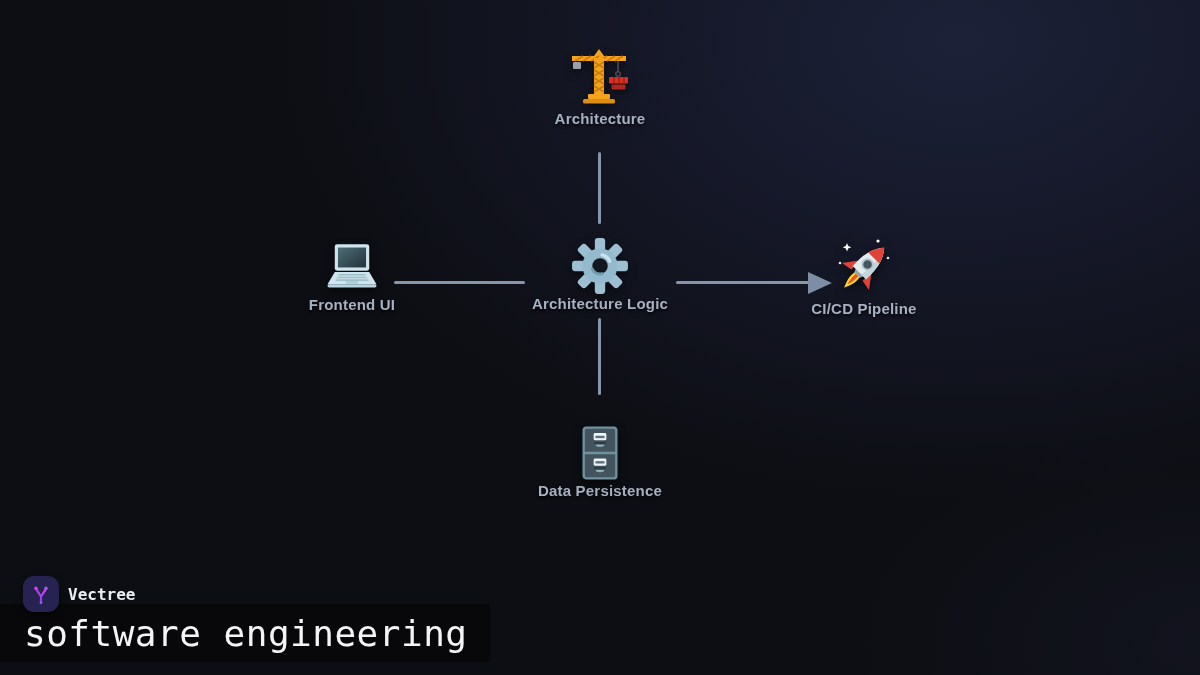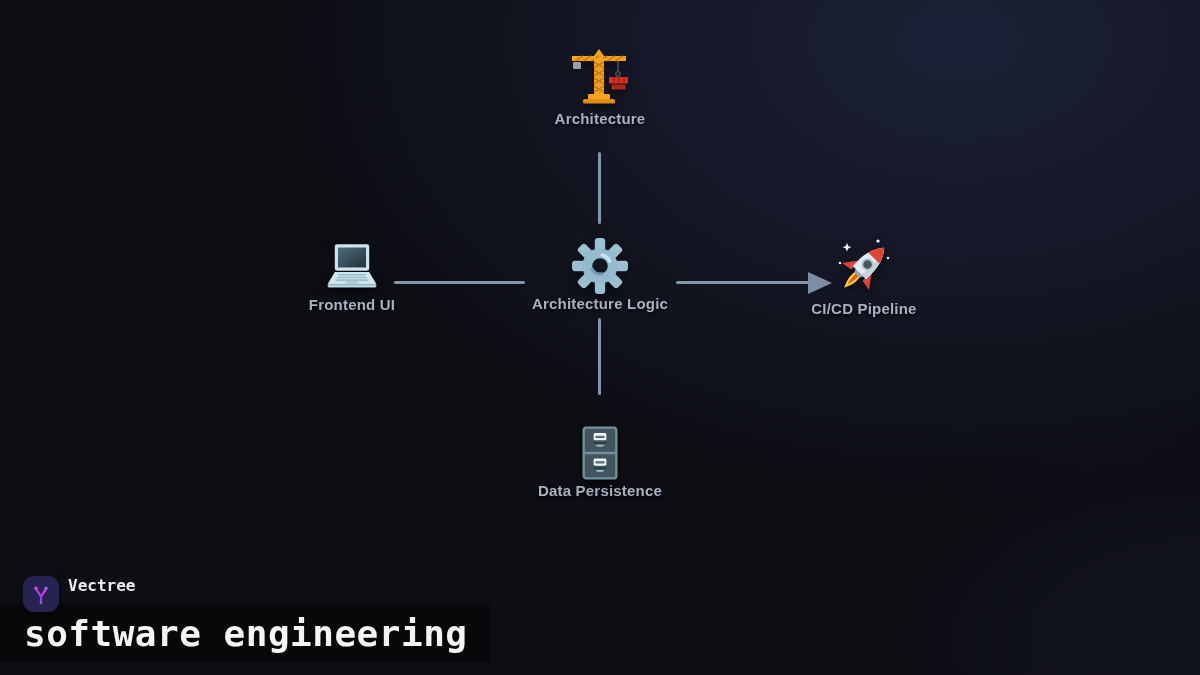--- a/index.html
+++ b/index.html
@@ -22,27 +22,27 @@
   }
   .edge { position:absolute; background:#8596ab; border-radius:2px; }
   .edge.v { width:3px; }
   .edge.h { height:3px; }
   .arrowhead {
     position:absolute; width:0; height:0;
     border-top:11px solid transparent; border-bottom:11px solid transparent;
     border-left:24px solid #7d8ea4;
   }
   .title-backdrop { position:absolute; left:0; top:604px; width:490px; height:58px; background:rgba(0,0,0,0.38); }
-  .brand-row { position:absolute; left:23px; top:576px; display:flex; align-items:flex-start; gap:9px; }
+  .brand-row { position:absolute; left:23px; top:576px; display:flex; align-items:center; gap:9px; }
   .brand-logo { width:36px; height:36px; border-radius:11px; background:#272351; display:flex; align-items:center; justify-content:center; box-shadow:0 2px 6px rgba(0,0,0,0.5); }
   .brand-logo svg { width:30px; height:30px; }
   .brand-name { font-family:"DejaVu Sans Mono", monospace; font-weight:bold; font-size:16px; color:#eceef2; }
   .deck-title {
     position:absolute; left:24px; top:610px;
-    font-family:"DejaVu Sans Mono", monospace; font-weight:bold;
+    font-family:"DejaVu Sans Mono", monospace; font-weight:normal;
     font-size:36px; line-height:48px; color:#f4f4f6; letter-spacing:0.5px;
   }
   .watermark {
     position:absolute; right:24px; top:624px;
     font-family:"DejaVu Sans Mono", monospace; font-size:14.5px; color:#7b8294;
   }
 </style>
 </head>
 <body>
 

